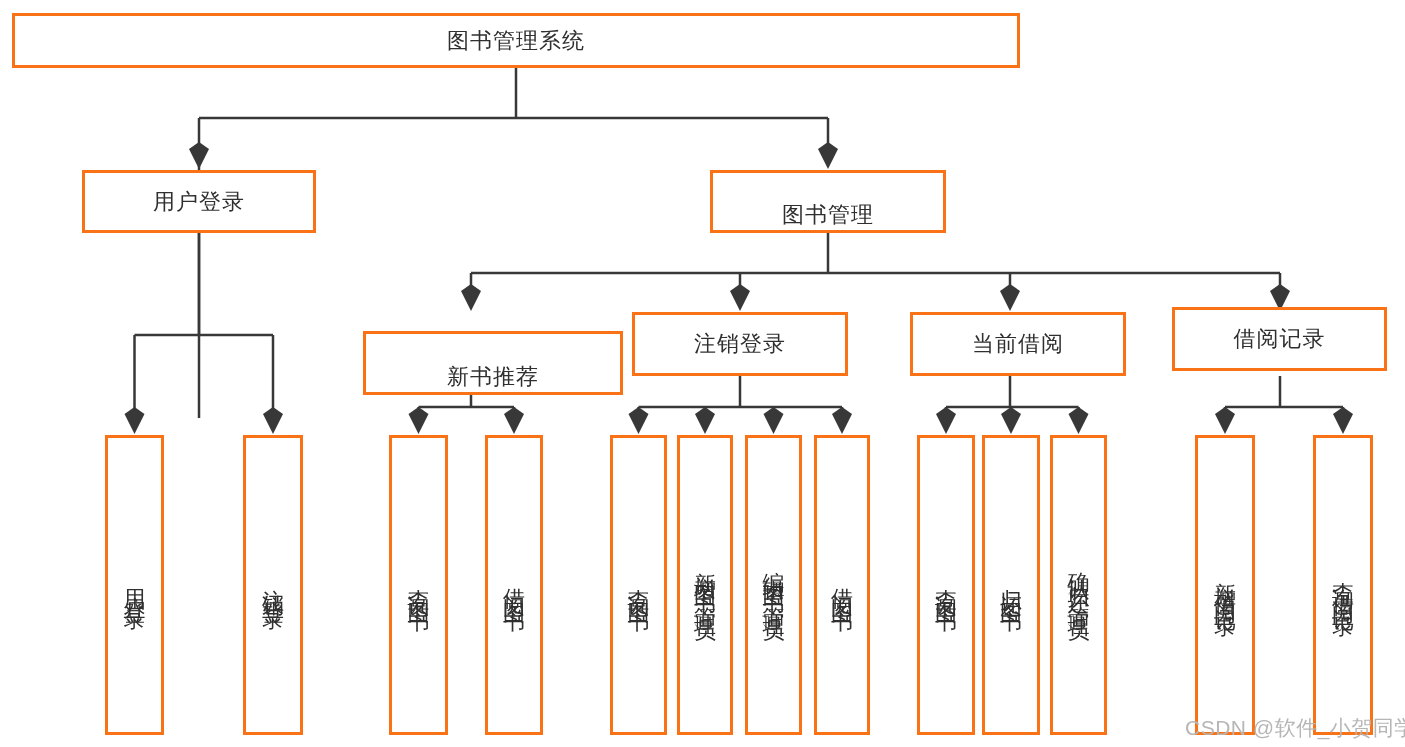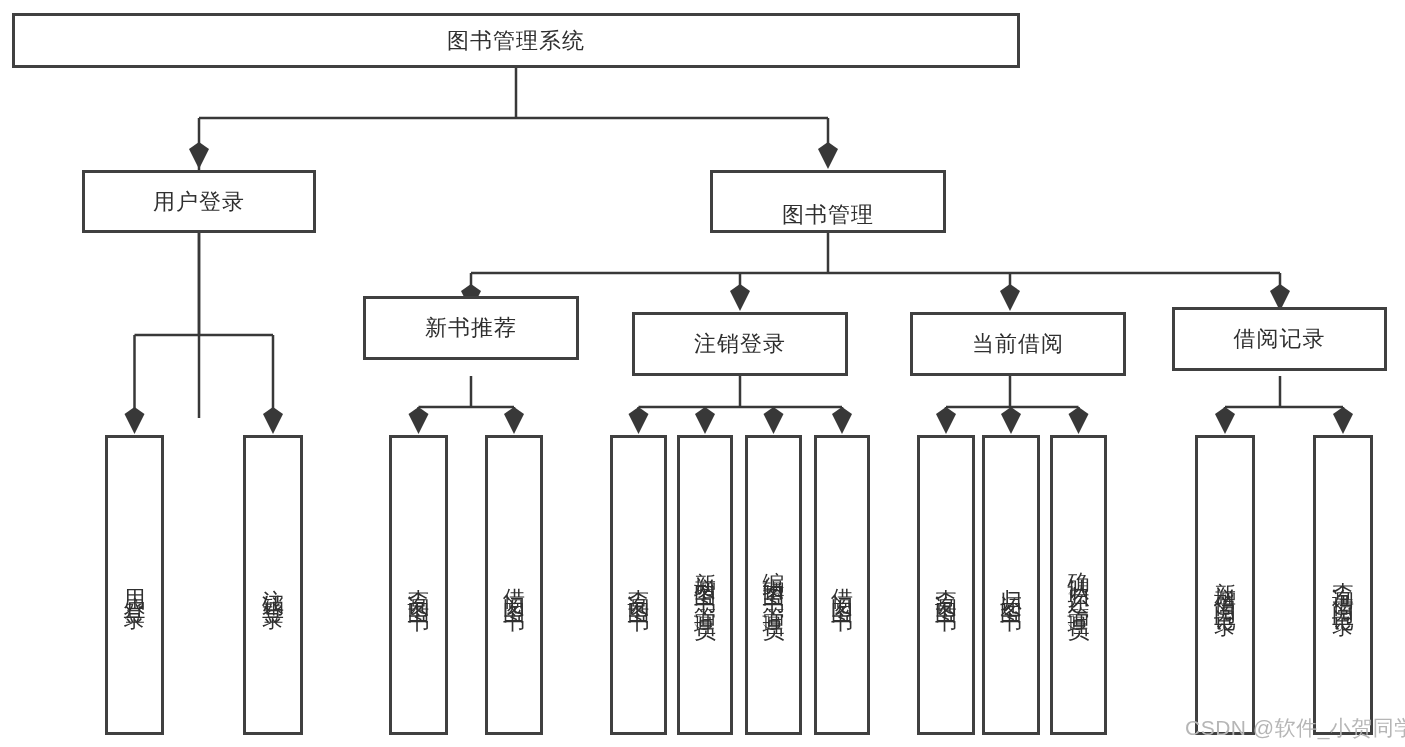--- a/index.html
+++ b/index.html
@@ -5,37 +5,37 @@
   html, body { margin: 0; padding: 0; background: #ffffff; }
   body {
     width: 1405px; height: 747px; position: relative; overflow: hidden;
     font-family: "Liberation Sans", "DejaVu Sans", sans-serif;
     color: #2f2f2f;
   }
   .stage { position: absolute; inset: 0; }
   svg.connectors { position: absolute; left: 0; top: 0; z-index: 0; }
   .node {
     position: absolute; box-sizing: border-box;
-    border: 3px solid #404040; background: #ffffff;
+    border: 3px solid #f97316; background: #ffffff;
     display: flex; align-items: center; justify-content: center;
     z-index: 1;
   }
   .node .hlabel {
     font-size: 22px; letter-spacing: 1px; white-space: nowrap; color: #2f2f2f;
   }
   .node .vtext {
     writing-mode: vertical-rl; text-orientation: mixed;
     font-size: 22px; letter-spacing: 7px; line-height: 1;
     white-space: nowrap; color: #2f2f2f;
   }
   
   .n-root            { left: 12px;   top: 13px;  width: 1008px; height: 55px; }
   .n-user-login      { left: 82px;   top: 170px; width: 234px;  height: 63px; }
   .n-book-mgmt       { left: 710px;  top: 170px; width: 236px;  height: 63px; align-items: flex-end; }
-  .n-new-book-rec    { left: 363px;  top: 296px; width: 216px;  height: 64px; }
+  .n-new-book-rec    { left: 363px;  top: 331px; width: 260px;  height: 64px; align-items: flex-end; }
   .n-book-borrow     { left: 632px;  top: 312px; width: 216px;  height: 64px; }
   .n-current-borrow  { left: 902px;  top: 312px; width: 216px;  height: 64px; margin-left: 8px; }
   .n-borrow-records  { left: 1172px; top: 307px; width: 215px;  height: 64px; }
   .leaf { top: 435px; height: 300px; }
   .n-leaf-user-login     { left: 105px;  width: 59px; }
   .n-leaf-logout         { left: 243px;  width: 60px; }
   .n-leaf-query-book-1   { left: 389px;  width: 59px; }
   .n-leaf-borrow-book-1  { left: 485px;  width: 58px; }
   .n-leaf-query-book-2   { left: 610px;  width: 57px; }
   .n-leaf-add-book       { left: 677px;  width: 56px; }

